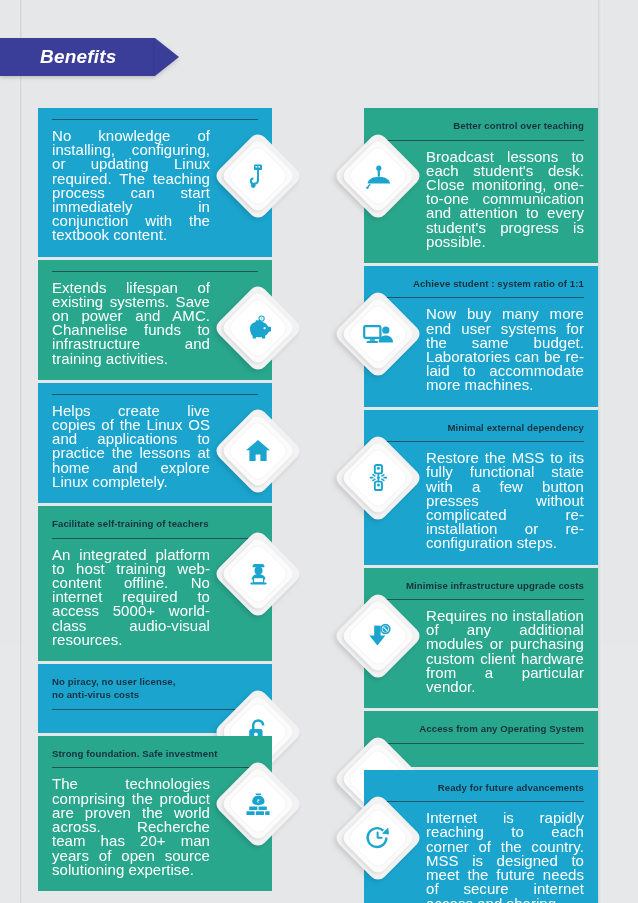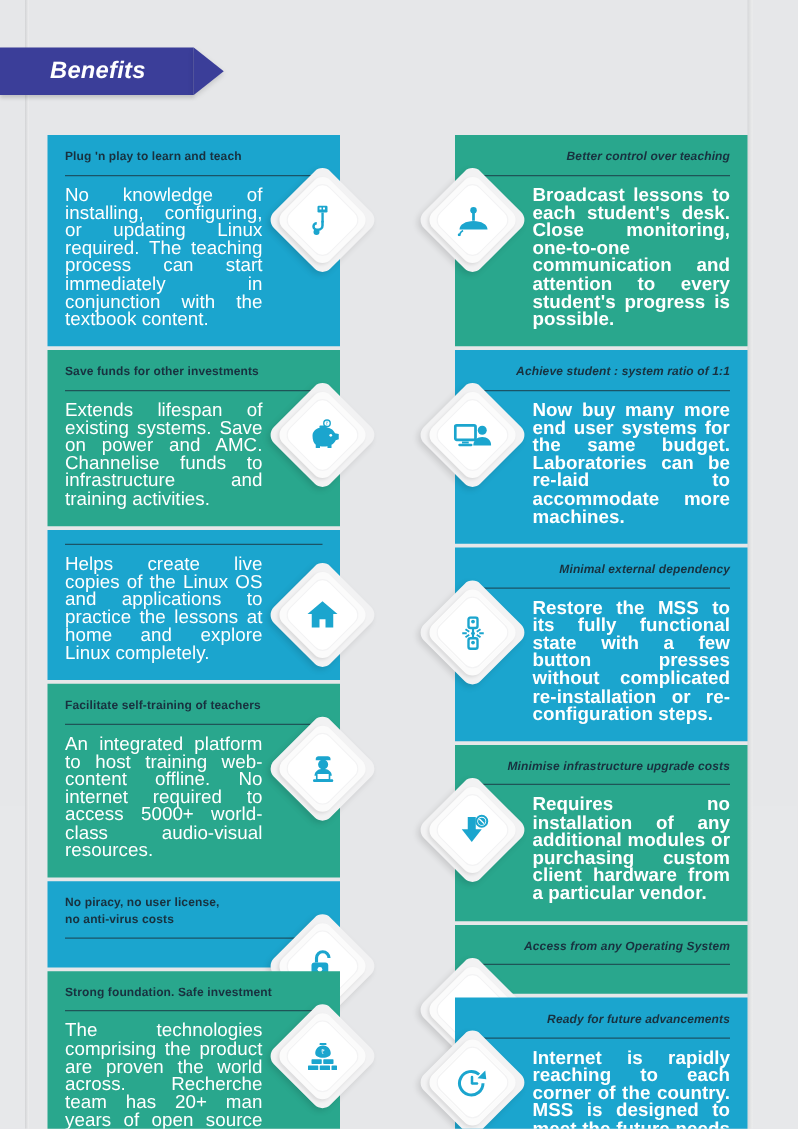--- a/index.html
+++ b/index.html
@@ -80,38 +80,38 @@
   .card.blue  { background: #1ba5ce; }
 
   .card-title {
     font-size: 9.6px;
     font-weight: bold;
     color: #18313f;
     line-height: 13.5px;
     letter-spacing: 0.1px;
     padding-bottom: 7px;
   }
-  .col-right .card-title { text-align: right; font-style: italic; }
+  .col-right .card-title { text-align: right; }
 
   .title-rule {
     height: 1px;
     background: #1b3a46;
     opacity: 0.75;
     margin-bottom: 9px;
   }
 
   .card-body {
     font-size: 15px;
     line-height: 14.2px;
     color: #ffffff;
     text-align: justify;
     letter-spacing: 0.05px;
   }
   .col-left  .card-body { padding-right: 48px; }
-  .col-right .card-body { padding-left: 48px; font-weight: bold; }
+  .col-right .card-body { padding-left: 48px; }
 
   
   .diamond-wrap {
     position: absolute;
     width: 72px; height: 72px;
     top: 32px;
     pointer-events: none;
   }
   .col-left  .diamond-wrap { right: -22px; }
   .col-right .diamond-wrap { left: -22px; }
@@ -160,21 +160,20 @@
   <div class="page-spine-left"></div>
   <div class="page-spine-right"></div>
 
   <div class="banner">
     <span class="banner-text">Benefits</span>
   </div>
   <div class="banner-arrow"></div>
 
   <div class="col col-left" id="col-left">
       <div class="card blue">
-        <div class="card-title">Plug 'n play to learn and teach</div>
         <div class="title-rule"></div>
         <div class="card-body">No knowledge of installing, configuring, or updating Linux required. The teaching process can start immediately in conjunction with the textbook content.</div>
         <div class="diamond-wrap">
           <div class="dia d1"></div>
           <div class="dia d2"></div>
           <div class="dia d3"></div>
           <div class="dia-icon">
             <svg width="26" height="26" viewBox="0 0 26 26">
               <g fill="#1ba5ce">
       <rect x="9" y="1.5" width="8" height="5.5" rx="1"></rect>
@@ -182,21 +181,20 @@
       <rect x="13.4" y="3" width="1.6" height="1.6" fill="#fff"></rect>
       <rect x="12.1" y="7" width="1.9" height="8"></rect>
       <path d="M13 13.5 v3.8 a3.4 3.4 0 0 1-3.4 3.4 h-1.2 a2.6 2.6 0 0 1 0-5.2" fill="none" stroke="#1ba5ce" stroke-width="2"></path>
       <circle cx="8.2" cy="22.6" r="2.4"></circle>
     </g>
             </svg>
           </div>
         </div>
       </div>
       <div class="card green">
-        <div class="card-title">Save funds for other investments</div>
         <div class="title-rule"></div>
         <div class="card-body">Extends lifespan of existing systems. Save on power and AMC. Channelise funds to infrastructure and training activities.</div>
         <div class="diamond-wrap">
           <div class="dia d1"></div>
           <div class="dia d2"></div>
           <div class="dia d3"></div>
           <div class="dia-icon">
             <svg width="28" height="26" viewBox="0 0 28 26">
               <g fill="#1ba5ce">
       <circle cx="17.6" cy="3.6" r="2.6" fill="none" stroke="#1ba5ce" stroke-width="1.1"></circle>

